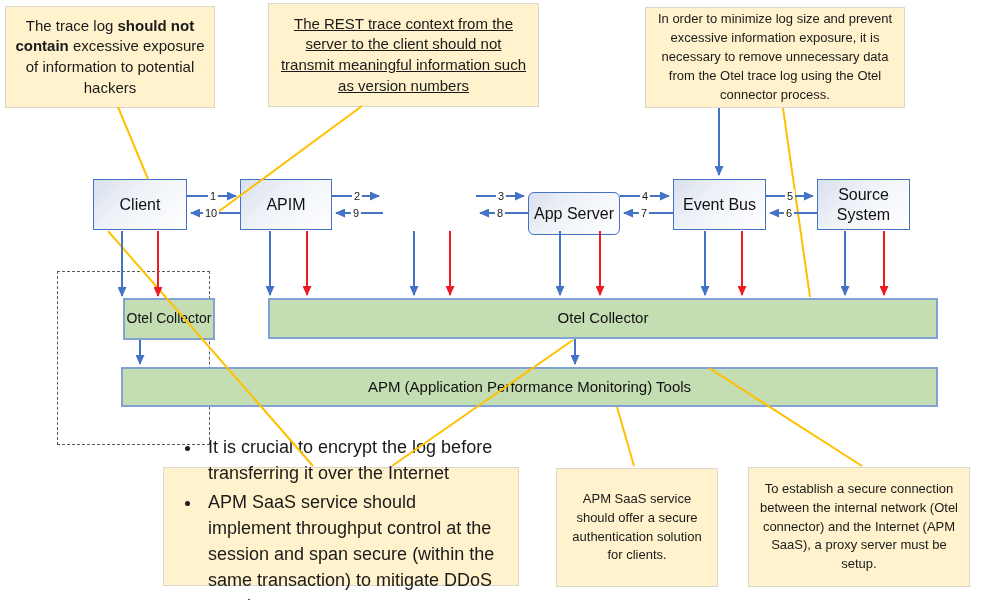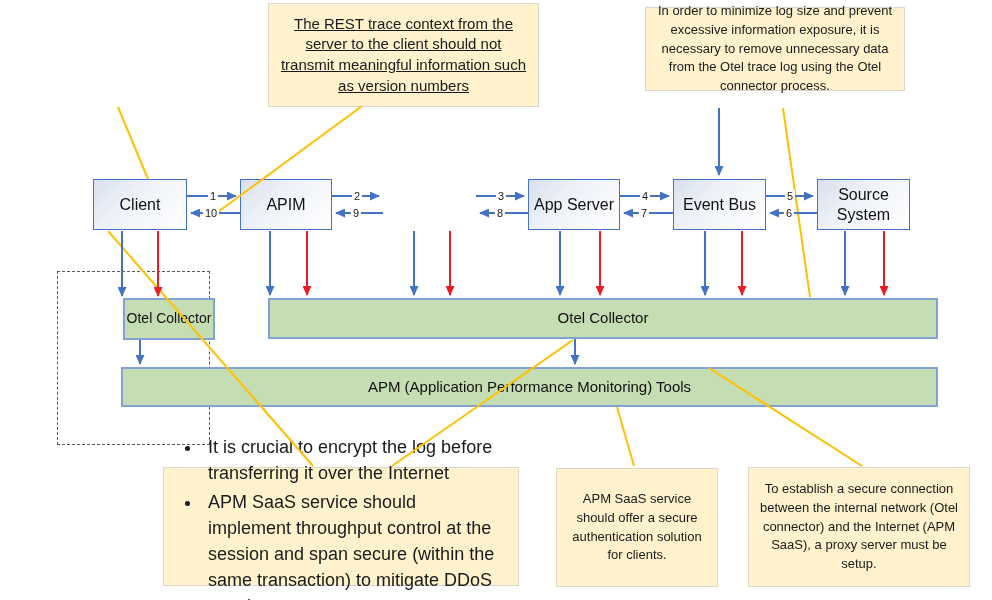--- a/index.html
+++ b/index.html
@@ -27,38 +27,41 @@
        transform:translate(-50%,-50%);z-index:6;line-height:1.1;}
 
   .note-list{margin:4px;padding-left:28px;text-align:left;font-size:18px;line-height:1.45;}
   .note-list li{margin:3px 0;padding-left:6px;}
 </style>
 </head>
 <body>
 
 <div class="canvas">
 
+  <div class="note f15" style="left:5px;top:6px;width:210px;height:102px;">
+    <div><span>The trace log </span><b>should not contain</b><span> excessive exposure of information to potential hackers</span></div>
+  </div>
 
   <div class="note f15" style="left:268px;top:3px;width:271px;height:104px;text-decoration:underline;">
     <div>The REST trace context from the server to the client should not transmit meaningful information such as version numbers</div>
   </div>
 
-  <div class="note f13" style="left:645px;top:7px;width:260px;height:84px;padding:4px 5px;">
+  <div class="note f13" style="left:645px;top:7px;width:260px;height:101px;padding:4px 5px;">
     <div>In order to minimize log size and prevent excessive information exposure, it is necessary to remove unnecessary data from the Otel trace log using the Otel connector process.</div>
   </div>
 
   <div class="dashedbox" style="left:57px;top:271px;width:151px;height:172px;"></div>
 
   <div class="node" style="left:93px;top:179px;width:94px;height:51px;">
     <span>Client</span>
   </div>
   <div class="node" style="left:240px;top:179px;width:92px;height:51px;">
     <span>APIM</span>
   </div>
-  <div class="node" style="left:528px;top:179px;width:92px;height:51px;">
+  <div class="node" style="left:528px;top:192px;width:92px;height:43px;border-radius:6px;">
     <span>App Server</span>
   </div>
   <div class="node" style="left:673px;top:179px;width:93px;height:51px;">
     <span>Event Bus</span>
   </div>
   <div class="node" style="left:817px;top:179px;width:93px;height:51px;">
     <span>Source System</span>
   </div>
 
   <div class="green" style="left:95px;top:298px;width:92px;height:42px;font-size:14px;">

